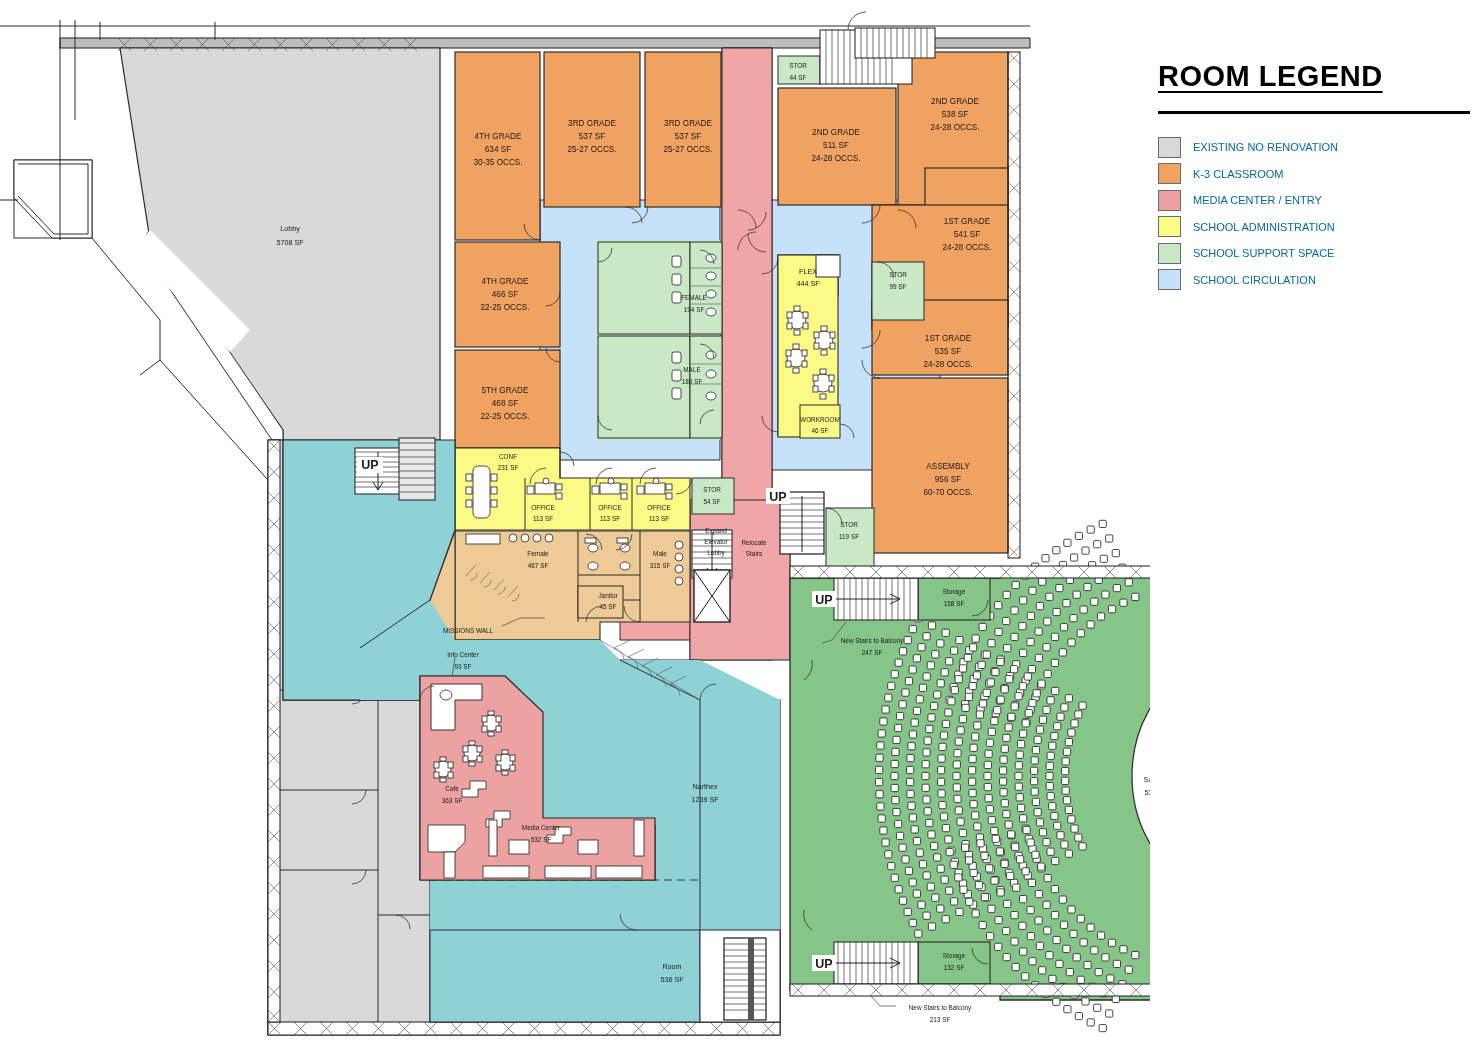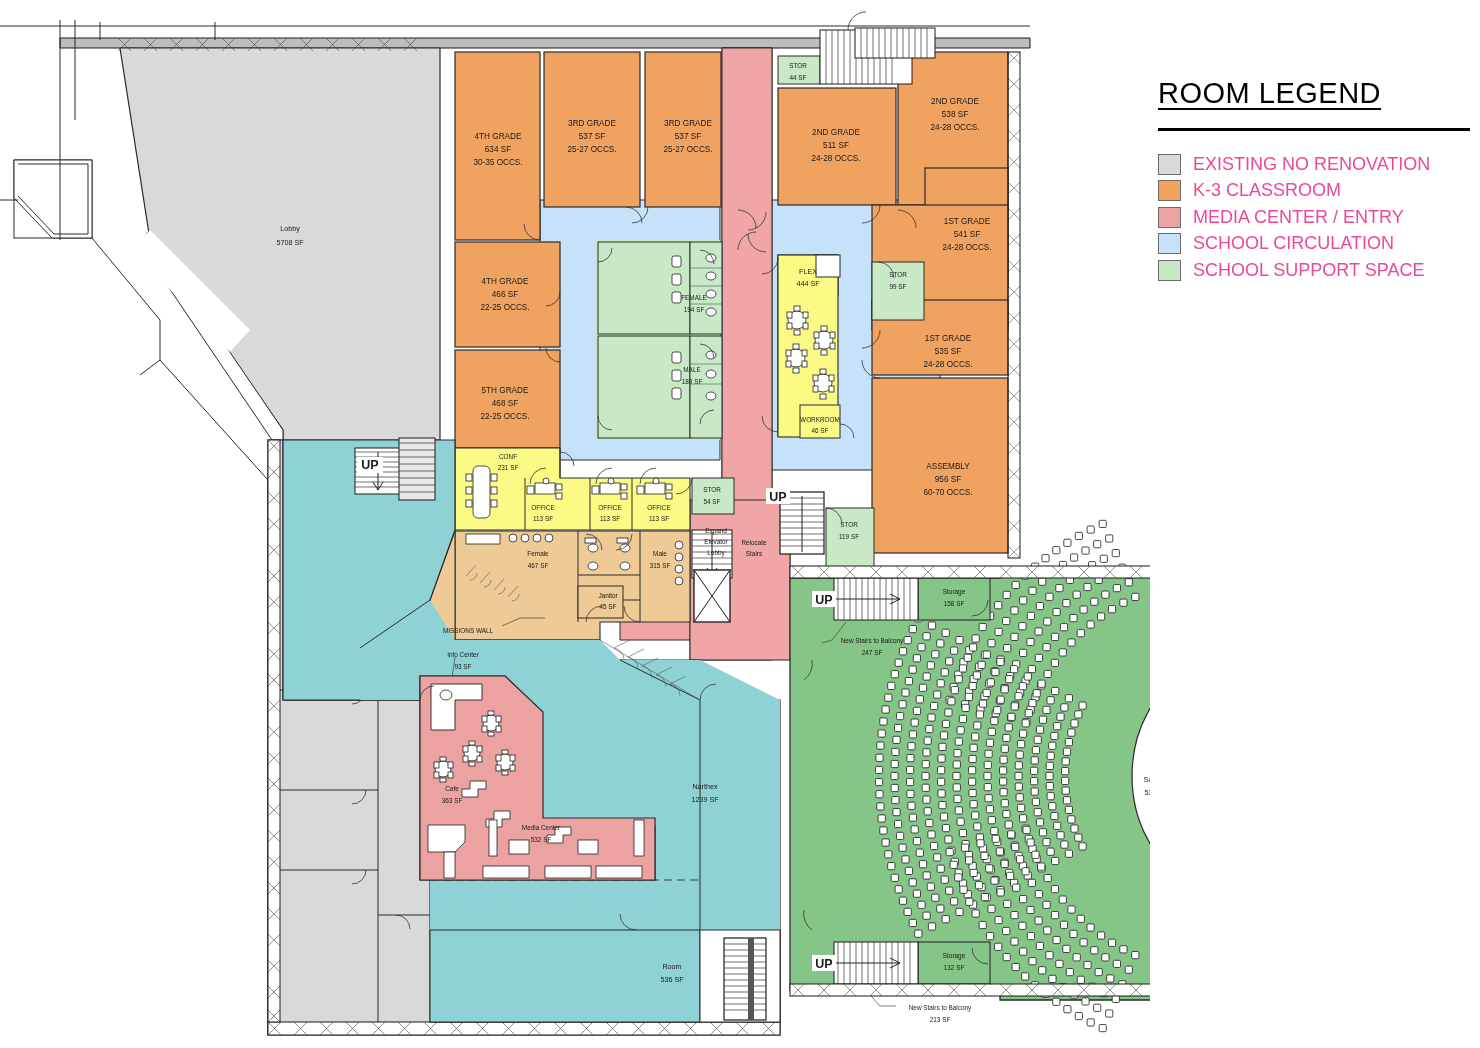--- a/index.html
+++ b/index.html
@@ -21,43 +21,43 @@
     top: 60px;
     width: 320px;
   }
   #legend-title {
     font-size: 29px;
     letter-spacing: 0.5px;
     color: #000;
     text-decoration: underline;
     text-underline-offset: 5px;
     text-decoration-thickness: 2px;
-    margin: 17px 0 18px 8px;
-    font-weight: normal;
+    margin: 0 0 18px 8px;
+    font-weight: bold;
   }
   #legend-rule {
     height: 3px;
     background: #000;
     margin: 0 0 20px 8px;
     width: 312px;
   }
   .legend-row {
     display: flex;
     align-items: center;
     height: 26.5px;
   }
   .legend-swatch {
     width: 21px; height: 19px;
     border: 1px solid #6b6b6b;
     margin-left: 8px;
     flex: 0 0 auto;
   }
   .legend-label {
-    font-size: 18px;
-    color: #ec4899;
+    font-size: 11px;
+    color: #0369a1;
     margin-left: 12px;
     white-space: nowrap;
   }
   
   #plan {
     position: absolute;
     left: 0; top: 0;
     width: 1150px;
     height: 1048px;
   }
@@ -1281,23 +1281,27 @@
         </div>
         <div class="legend-row">
           <div class="legend-swatch" style="background: rgb(240, 162, 96);"></div>
           <div class="legend-label">K-3 CLASSROOM</div>
         </div>
         <div class="legend-row">
           <div class="legend-swatch" style="background: rgb(237, 162, 162);"></div>
           <div class="legend-label">MEDIA CENTER / ENTRY</div>
         </div>
         <div class="legend-row">
-          <div class="legend-swatch" style="background: rgb(198, 226, 250);"></div>
-          <div class="legend-label">SCHOOL CIRCULATION</div>
+          <div class="legend-swatch" style="background: rgb(251, 250, 132);"></div>
+          <div class="legend-label">SCHOOL ADMINISTRATION</div>
         </div>
         <div class="legend-row">
           <div class="legend-swatch" style="background: rgb(201, 233, 198);"></div>
           <div class="legend-label">SCHOOL SUPPORT SPACE</div>
         </div>
+        <div class="legend-row">
+          <div class="legend-swatch" style="background: rgb(198, 226, 250);"></div>
+          <div class="legend-label">SCHOOL CIRCULATION</div>
+        </div>
       </div>
   </div>
 
 </div>
 
 </body></html>

